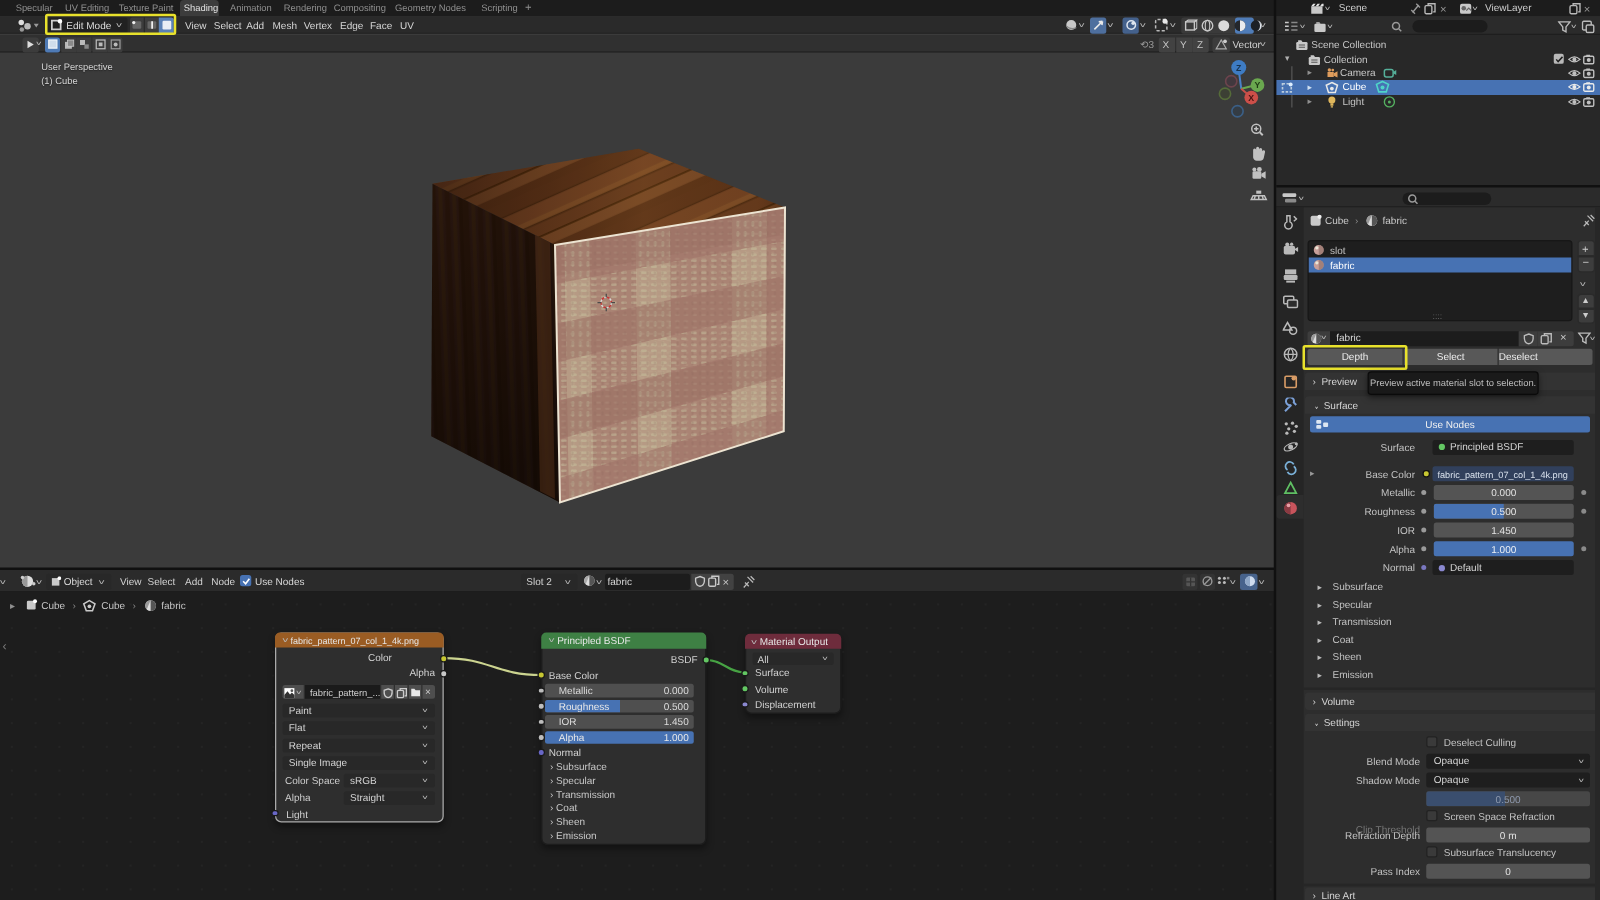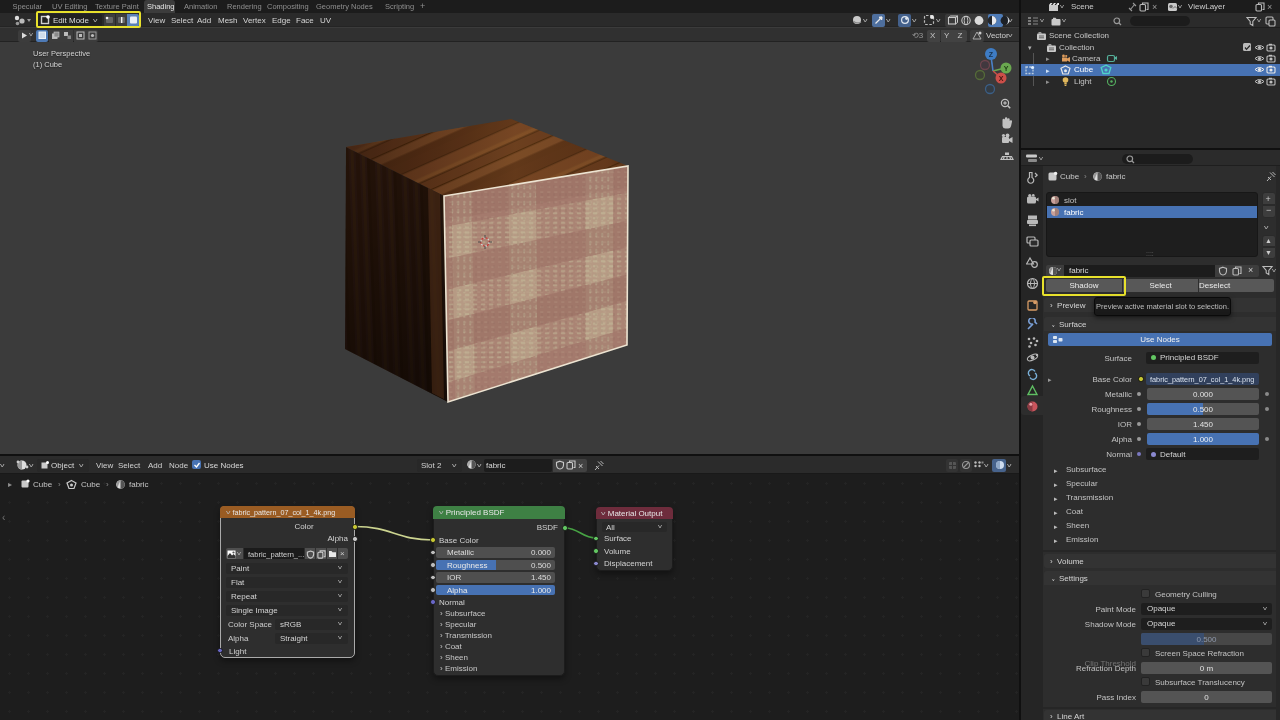--- a/index.html
+++ b/index.html
@@ -785,21 +785,21 @@
 <div class="a" style="left:1244px;top:264.5px;width:14.5px;height:12px;background:#3d3d3d;border-radius:0 2px 2px 0"></div>
 <div class="t" style="left:1248px;top:264px;color:#ccc;font-size:9px">×</div>
 <svg class="a" style="left:1262px;top:265px" width="11" height="11" viewBox="0 0 11 11">
     <path d="M1 1.5 h9 L6.8 5.5 v4 l-2.6-1.5 v-2.5z" fill="none" stroke="#bbb" stroke-width="1.1"></path>
   </svg>
 <div class="t" style="left:1272px;top:264.5px"><span class="chev" style="font-size:8px">v</span></div>
 
 <div class="a" style="left:1046px;top:279px;width:76px;height:13px;background:#585858;border-radius:2px 0 0 2px"></div>
 <div class="a" style="left:1123px;top:279px;width:75px;height:13px;background:#585858"></div>
 <div class="a" style="left:1199px;top:279px;width:75px;height:13px;background:#585858;border-radius:0 2px 2px 0"></div>
-<div class="t" style="left:1046px;top:280px;width:76px;text-align:center;color:#ececec;font-size:8px">Shadow</div>
+<div class="t" style="left:1046px;top:280px;width:76px;text-align:center;color:#ececec;font-size:8px">Depth</div>
 <div class="t" style="left:1123px;top:280px;width:75px;text-align:center;color:#ececec;font-size:8px">Select</div>
 <div class="t" style="left:1199px;top:280px;width:75px;text-align:left;color:#ececec;font-size:8px">Deselect</div>
 <div class="a" style="left:1042px;top:275.5px;width:84px;height:20px;border:2.5px solid #e8e12c;border-radius:2px"></div>
 
 <div class="a" style="left:1044px;top:298px;width:236px;height:14px;background:#333333;border-radius:3px 3px 0 0"></div>
 <div class="t" style="left:1050px;top:300px;color:#d5d5d5;font-size:8px">›&nbsp;&nbsp;Preview</div>
 
 <div class="a" style="left:1044px;top:316.5px;width:236px;height:14px;background:#333333;border-radius:3px 3px 0 0"></div>
 <div class="t" style="left:1050px;top:318.5px;color:#d5d5d5;font-size:8px"><span style="display:inline-block;transform:scaleX(.62)">⌄</span>&nbsp;Surface</div>
 <div class="a" style="left:1048px;top:333px;width:224px;height:13px;background:#4772b3;border-radius:2px"></div>
@@ -855,22 +855,22 @@
 <div class="t" style="left:1054px;top:521px;color:#bbb;font-size:7px">▸</div>
 <div class="t" style="left:1066px;top:520px;color:#c3c3c3;font-size:8px">Sheen</div>
 <div class="t" style="left:1054px;top:535px;color:#bbb;font-size:7px">▸</div>
 <div class="t" style="left:1066px;top:534px;color:#c3c3c3;font-size:8px">Emission</div>
 <div class="a" style="left:1043px;top:550px;width:237px;height:2px;background:#262626"></div>
 <div class="a" style="left:1044px;top:554px;width:236px;height:14px;background:#333333;border-radius:3px"></div>
 <div class="t" style="left:1050px;top:556px;color:#d5d5d5;font-size:8px">›&nbsp;&nbsp;Volume</div>
 <div class="a" style="left:1044px;top:571px;width:236px;height:14px;background:#333333;border-radius:3px 3px 0 0"></div>
 <div class="t" style="left:1050px;top:573px;color:#d5d5d5;font-size:8px"><span style="display:inline-block;transform:scaleX(.62)">⌄</span>&nbsp;Settings</div>
 <div class="a" style="left:1141px;top:589px;width:9px;height:9px;background:#3a3a3a;border:1px solid #222;border-radius:2px"></div>
-<div class="t" style="left:1155px;top:588.5px;color:#c3c3c3;font-size:8px">Geometry Culling</div>
-<div class="t" style="left:1040px;top:603.5px;width:96px;text-align:right;color:#c3c3c3;font-size:8px">Paint Mode</div>
+<div class="t" style="left:1155px;top:588.5px;color:#c3c3c3;font-size:8px">Deselect Culling</div>
+<div class="t" style="left:1040px;top:603.5px;width:96px;text-align:right;color:#c3c3c3;font-size:8px">Blend Mode</div>
 <div class="a" style="left:1141px;top:602.5px;width:131px;height:12px;background:#1e1e1e;border-radius:2px"></div>
 <div class="t" style="left:1147px;top:603px;color:#d5d5d5;font-size:8px">Opaque</div>
 <div class="t" style="left:1263px;top:602.5px"><span class="chev" style="font-size:8px">v</span></div>
 <div class="t" style="left:1040px;top:618.5px;width:96px;text-align:right;color:#c3c3c3;font-size:8px">Shadow Mode</div>
 <div class="a" style="left:1141px;top:617.5px;width:131px;height:12px;background:#1e1e1e;border-radius:2px"></div>
 <div class="t" style="left:1147px;top:618px;color:#d5d5d5;font-size:8px">Opaque</div>
 <div class="t" style="left:1263px;top:617.5px"><span class="chev" style="font-size:8px">v</span></div>
 <div class="t" style="left:1040px;top:658px;width:96px;text-align:right;color:#767676;font-size:8px">Clip Threshold</div>
 <div class="a" style="left:1141px;top:632.5px;width:131px;height:12px;background:#474747;border-radius:2px;overflow:hidden">
     <div style="width:48%;height:100%;background:#3a4e6e"></div>

